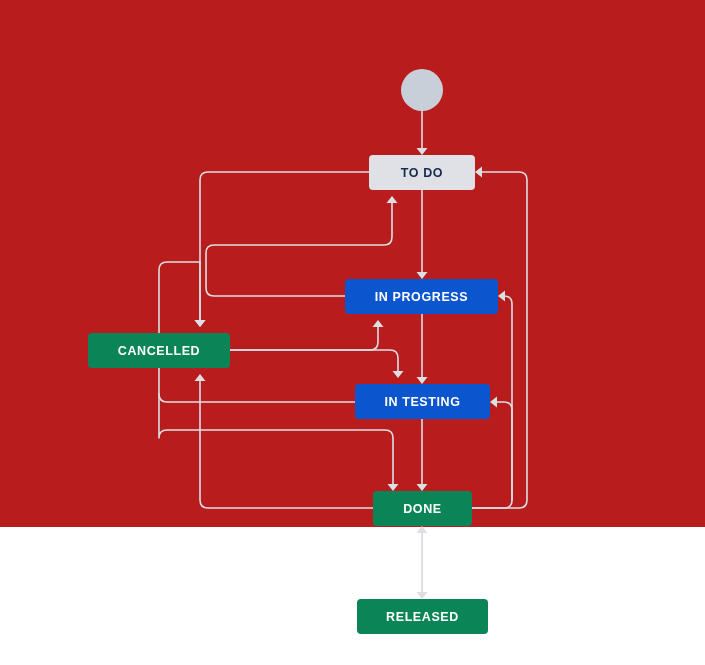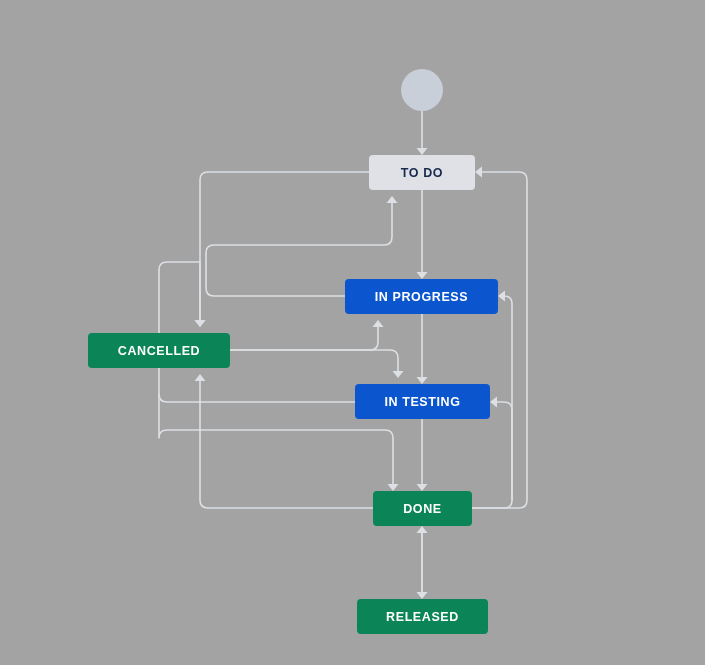--- a/index.html
+++ b/index.html
@@ -9,22 +9,22 @@
   }
   body {
     width: 705px;
     height: 665px;
     font-family: "Liberation Sans", sans-serif;
     overflow: hidden;
   }
   #workflow-canvas {
     position: relative;
     width: 705px;
-    height: 665px;
-    background: #a3a3a3;
+    height: 527px;
+    background: #b91c1c;
   }
   #workflow-svg {
     position: absolute;
     left: 0;
     top: 0;
     width: 705px;
     height: 665px;
   }
   .node-label {
     font-family: "Liberation Sans", sans-serif;

